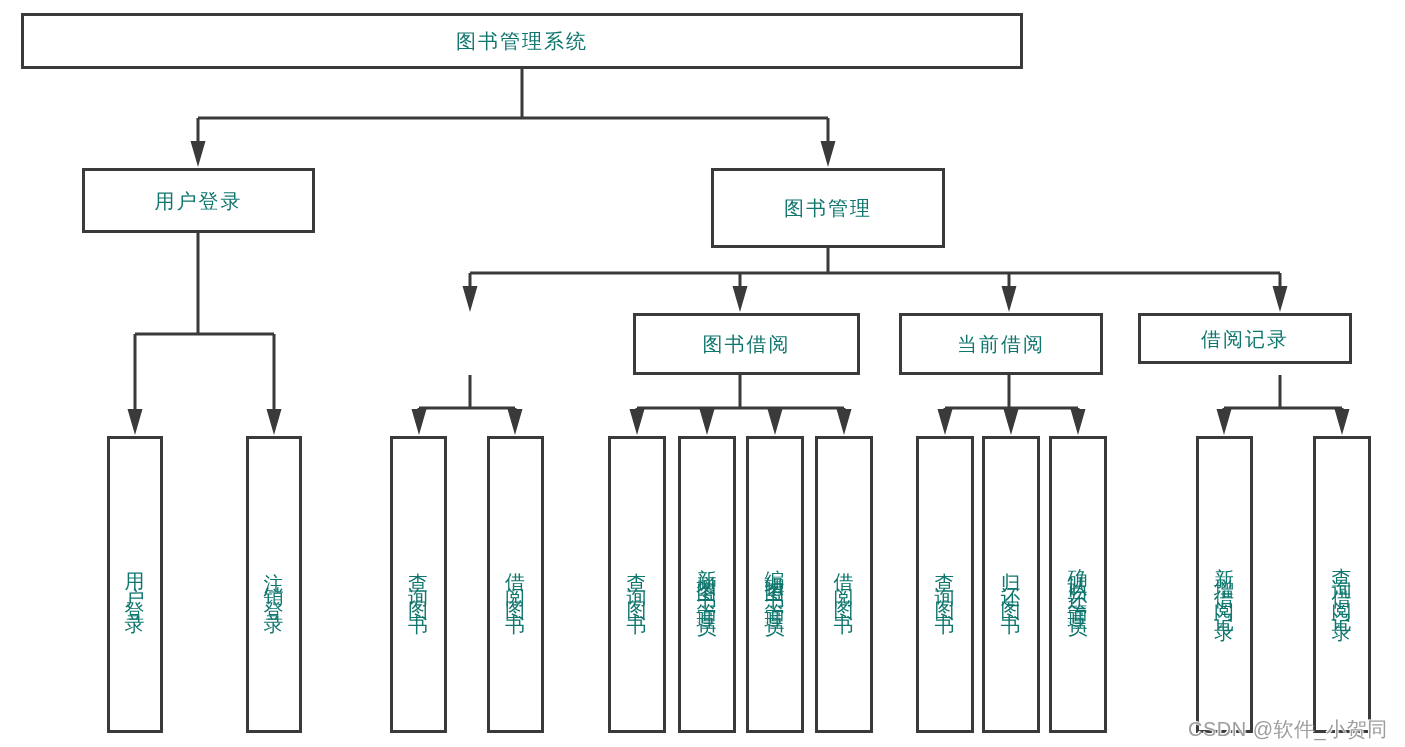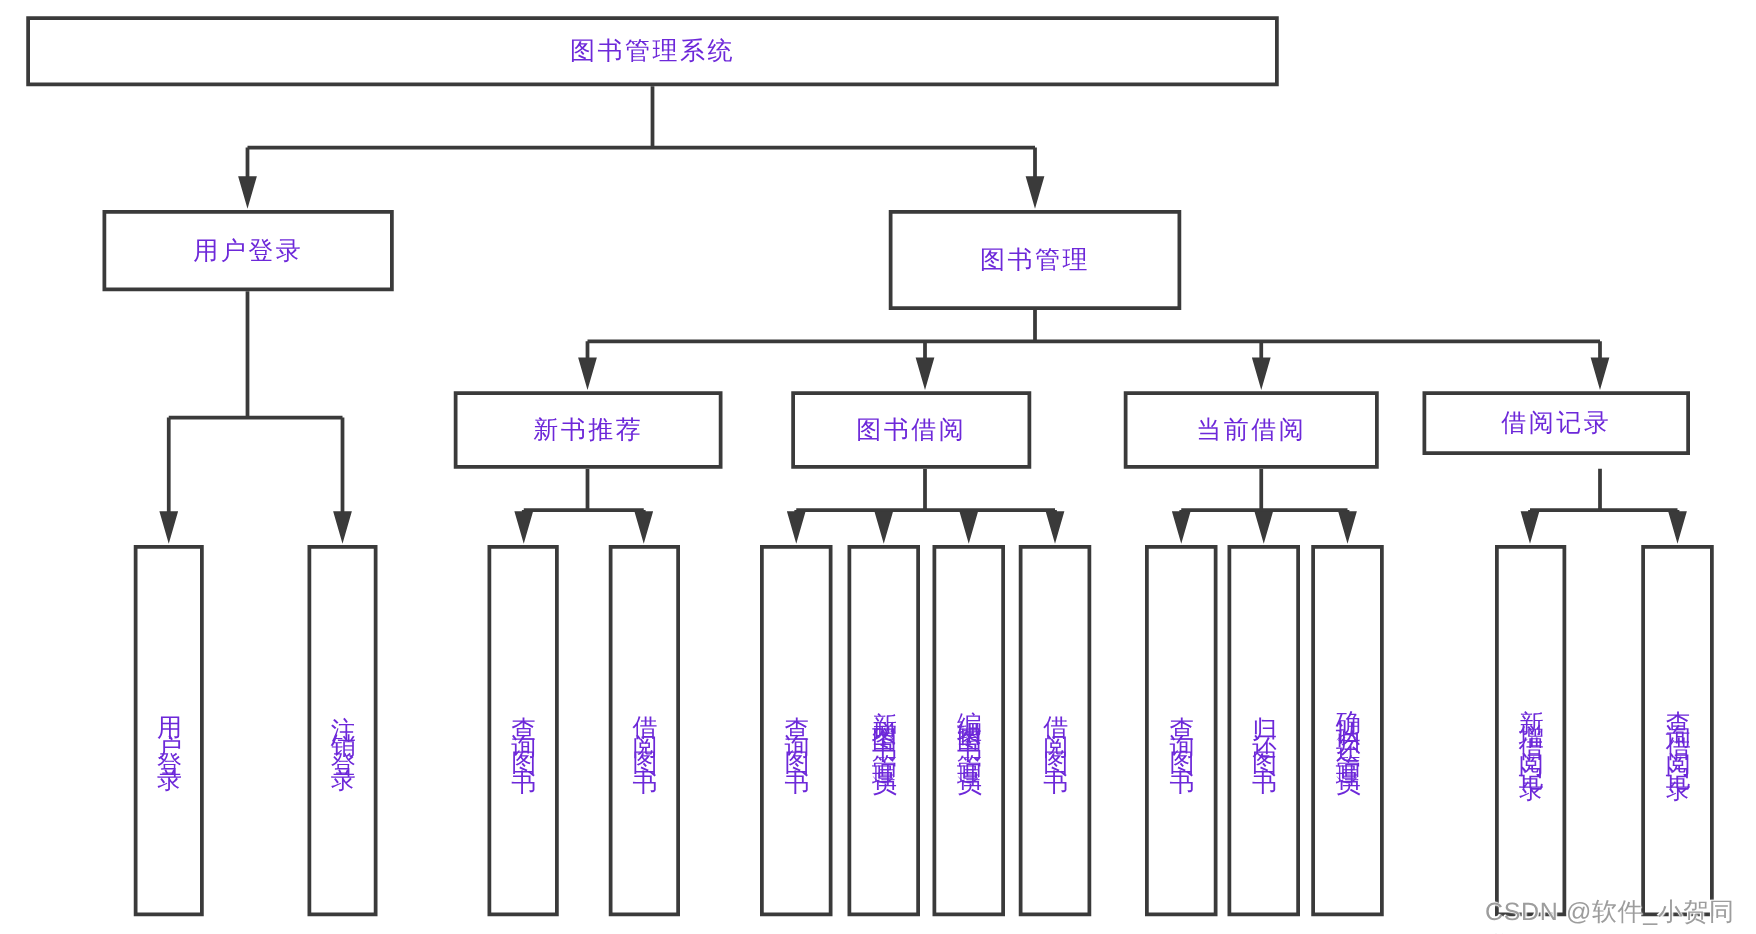--- a/index.html
+++ b/index.html
@@ -3,21 +3,21 @@
 <meta charset="utf-8">
 <style>
   html,body{margin:0;padding:0;background:#ffffff;}
   .stage{
     position:relative;width:1405px;height:747px;background:#ffffff;overflow:hidden;
     font-family:"Liberation Sans",sans-serif;
   }
   .wires{position:absolute;left:0;top:0;}
   .box{
     position:absolute;box-sizing:border-box;background:#ffffff;
-    border:3px solid #3a3a3a;color:#6d28d9;
+    border:3px solid #3a3a3a;color:#0f766e;
     display:flex;align-items:center;justify-content:center;
     font-size:20px;line-height:1;white-space:nowrap;
   }
   .h{letter-spacing:2px;}
   .v{writing-mode:vertical-rl;text-orientation:mixed;white-space:normal;}
   .ls4{letter-spacing:14px;}
   .ls6{letter-spacing:11px;}
   .ls9{letter-spacing:7px;}
   .watermark{
     position:absolute;left:1188px;top:716px;
@@ -57,22 +57,21 @@
              M1070.5 409 L1085.5 409 L1078 435 Z
              M1216.5 409 L1231.5 409 L1224 435 Z
              M1334.5 409 L1349.5 409 L1342 435 Z"></path>
   </svg>
 
   <div class="box h" style="left:21px;top:13px;width:1002px;height:56px">图书管理系统</div>
 
   <div class="box h" style="left:82px;top:168px;width:233px;height:65px">用户登录</div>
   <div class="box h" style="left:711px;top:168px;width:234px;height:80px">图书管理</div>
 
-  <div class="box h" style="left:363px;top:313px;width:215px;height:62px">新书推荐</div>
-  <div class="box h" style="left:633px;top:313px;width:192px;height:62px">图书借阅</div>
+  <div class="box h" style="left:633px;top:313px;width:227px;height:62px">图书借阅</div>
   <div class="box h" style="left:899px;top:313px;width:204px;height:62px">当前借阅</div>
   <div class="box h" style="left:1138px;top:313px;width:214px;height:51px">借阅记录</div>
 
   <div class="box v ls4" style="left:107px;top:436px;width:56px;height:297px">用户登录</div>
   <div class="box v ls4" style="left:246px;top:436px;width:56px;height:297px">注销登录</div>
 
   <div class="box v ls4" style="left:390px;top:436px;width:57px;height:297px">查询图书</div>
   <div class="box v ls4" style="left:487px;top:436px;width:57px;height:297px">借阅图书</div>
 
   <div class="box v ls4" style="left:608px;top:436px;width:58px;height:297px">查询图书</div>

